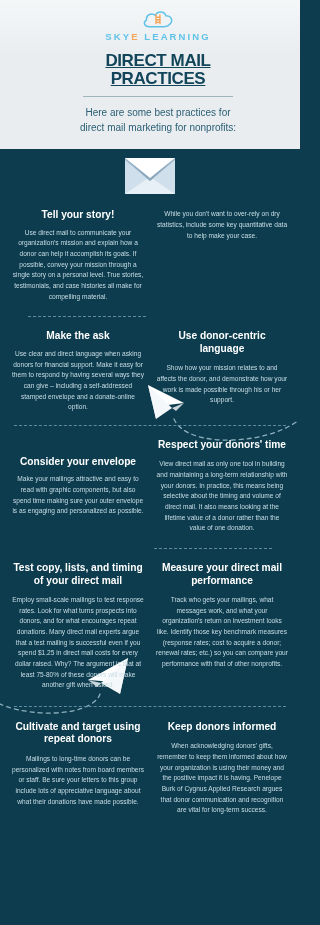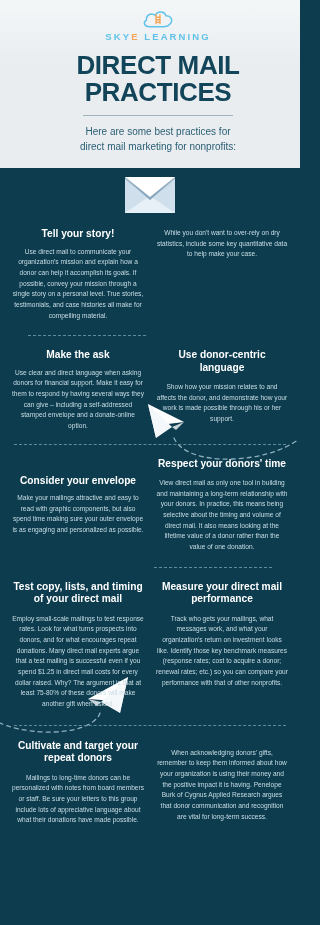--- a/index.html
+++ b/index.html
@@ -33,26 +33,27 @@
   .logo-text {
     font-size: 9.5px;
     letter-spacing: 2.1px;
     font-weight: bold;
     color: #5ec2e8;
     white-space: nowrap;
   }
   .logo-text .accent { color: #f5a65b; }
 
   .title {
-    font-size: 26px;
+    font-size: 17px;
     line-height: 1.04;
     font-weight: bold;
     color: #12455a;
     letter-spacing: -0.4px;
     padding: 2px 10px 0 10px;
+    text-decoration: underline;
   }
 
   .title-rule {
     width: 150px;
     height: 1px;
     background: #9fb4bd;
     margin: 9px auto 8px auto;
   }
 
   .subtitle {
@@ -234,21 +235,22 @@
       <div class="card-body" style="margin-top:8px;">Track who gets your mailings, what messages work, and what your organization's return on investment looks like. Identify those key benchmark measures (response rates; cost to acquire a donor; renewal rates; etc.) so you can compare your performance with that of other nonprofits.</div>
     </div>
   </div>
 
   <div style="position:relative; height:30px;">
     <div class="divider full" style="position:absolute; top:15px; left:14px;"></div>
   </div>
 
   <div class="row" style="align-items:flex-start;">
     <div class="col">
-      <div class="card-title">Cultivate and target your repeat donors</div>
+      <div class="card-title">Cultivate and target using repeat donors</div>
       <div class="card-body" style="margin-top:8px;">Mailings to long-time donors can be personalized with notes from board members or staff. Be sure your letters to this group include lots of appreciative language about what their donations have made possible.</div>
     </div>
     <div class="col">
+      <div class="card-title">Keep donors informed</div>
       <div class="card-body" style="margin-top:8px;">When acknowledging donors' gifts, remember to keep them informed about how your organization is using their money and the positive impact it is having. Penelope Burk of Cygnus Applied Research argues that donor communication and recognition are vital for long-term success.</div>
     </div>
   </div>
 
 </div>
 
 </body></html>

